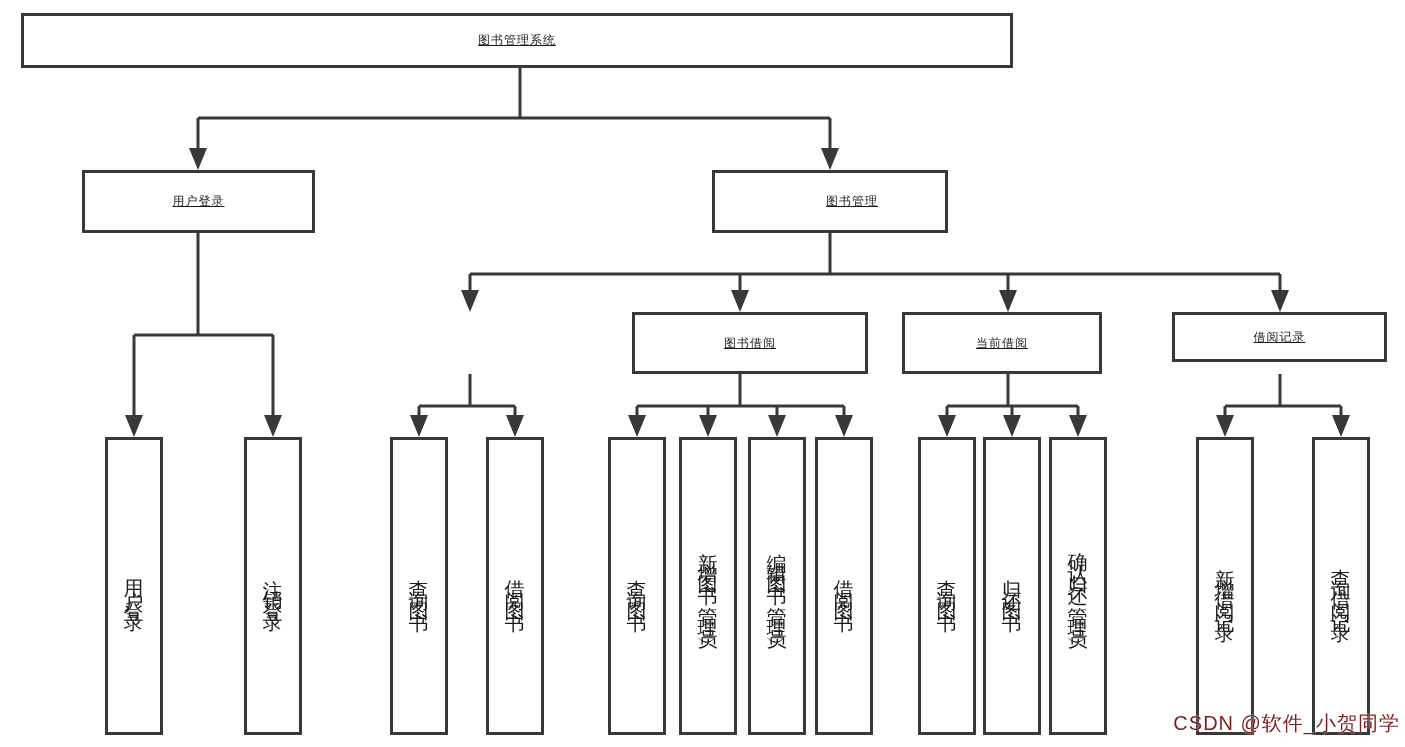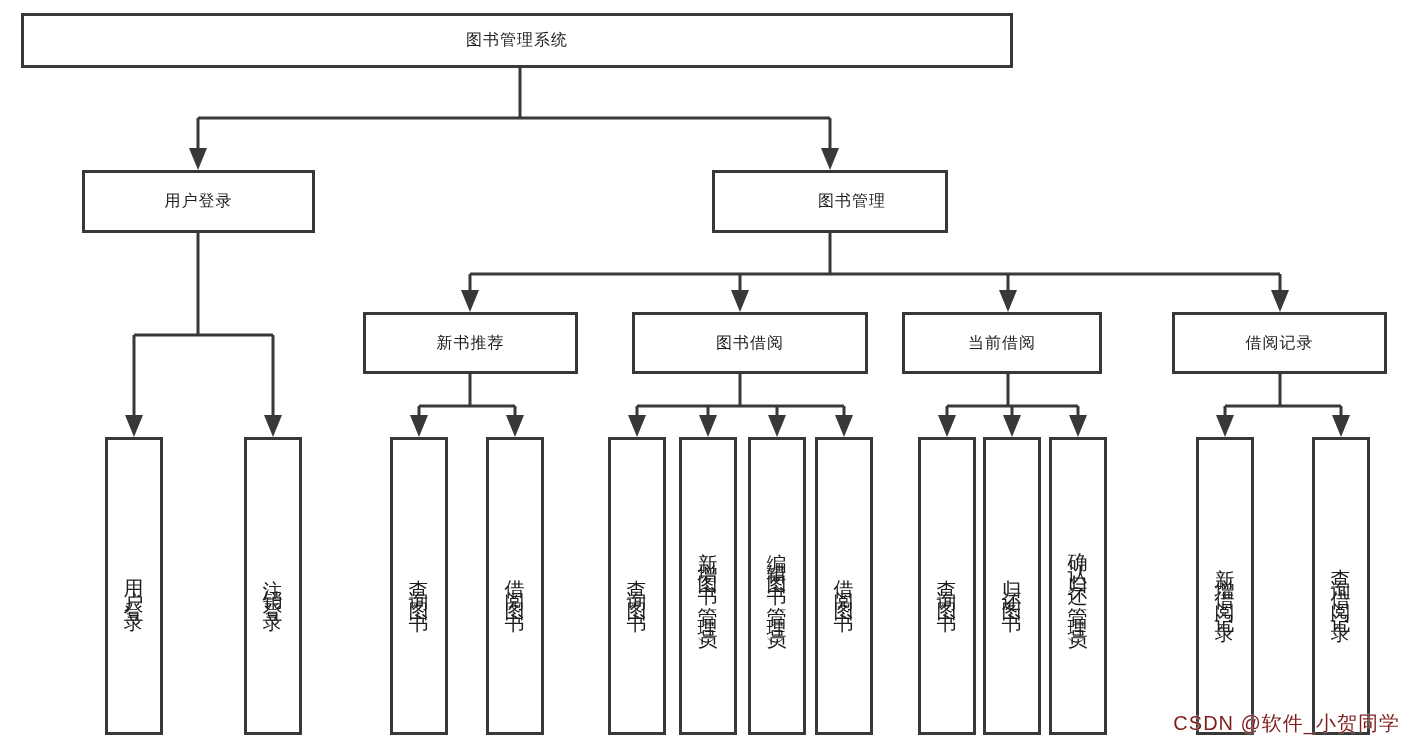--- a/index.html
+++ b/index.html
@@ -27,24 +27,25 @@
     position: absolute;
     background: #ffffff;
     border: 3px solid #383838;
     box-sizing: border-box;
     display: flex;
     align-items: center;
     justify-content: center;
     z-index: 2;
   }
   .hlabel {
-    font-size: 16px;
+    font-size: 12px;
     color: #1c1c1c;
     letter-spacing: 1px;
     white-space: nowrap;
+    text-decoration: underline;
   }
   .vnode {
     top: 437px;
     width: 58px;
     height: 298px;
   }
   .vlabel {
     writing-mode: vertical-rl;
     text-orientation: mixed;
     font-size: 20px;
@@ -124,30 +125,27 @@
     <span class="hlabel">图书管理系统</span>
   </div>
 
   <div class="node" style="left:82px; top:170px; width:233px; height:63px;">
     <span class="hlabel">用户登录</span>
   </div>
   <div class="node" style="left:712px; top:170px; width:236px; height:63px;padding-left:44px;">
     <span class="hlabel">图书管理</span>
   </div>
 
-  <div class="node" style="left:363px; top:312px; width:215px; height:62px;">
-    <span class="hlabel">新书推荐</span>
-  </div>
   <div class="node" style="left:632px; top:312px; width:236px; height:62px;">
     <span class="hlabel">图书借阅</span>
   </div>
   <div class="node" style="left:902px; top:312px; width:200px; height:62px;">
     <span class="hlabel">当前借阅</span>
   </div>
-  <div class="node" style="left:1172px; top:312px; width:215px; height:62px;">
+  <div class="node" style="left:1172px; top:312px; width:215px; height:50px;">
     <span class="hlabel">借阅记录</span>
   </div>
 
   <div class="node vnode" style="left:105px;">
     <span class="vlabel">用户登录</span>
   </div>
   <div class="node vnode" style="left:244px;">
     <span class="vlabel">注销登录</span>
   </div>
 

